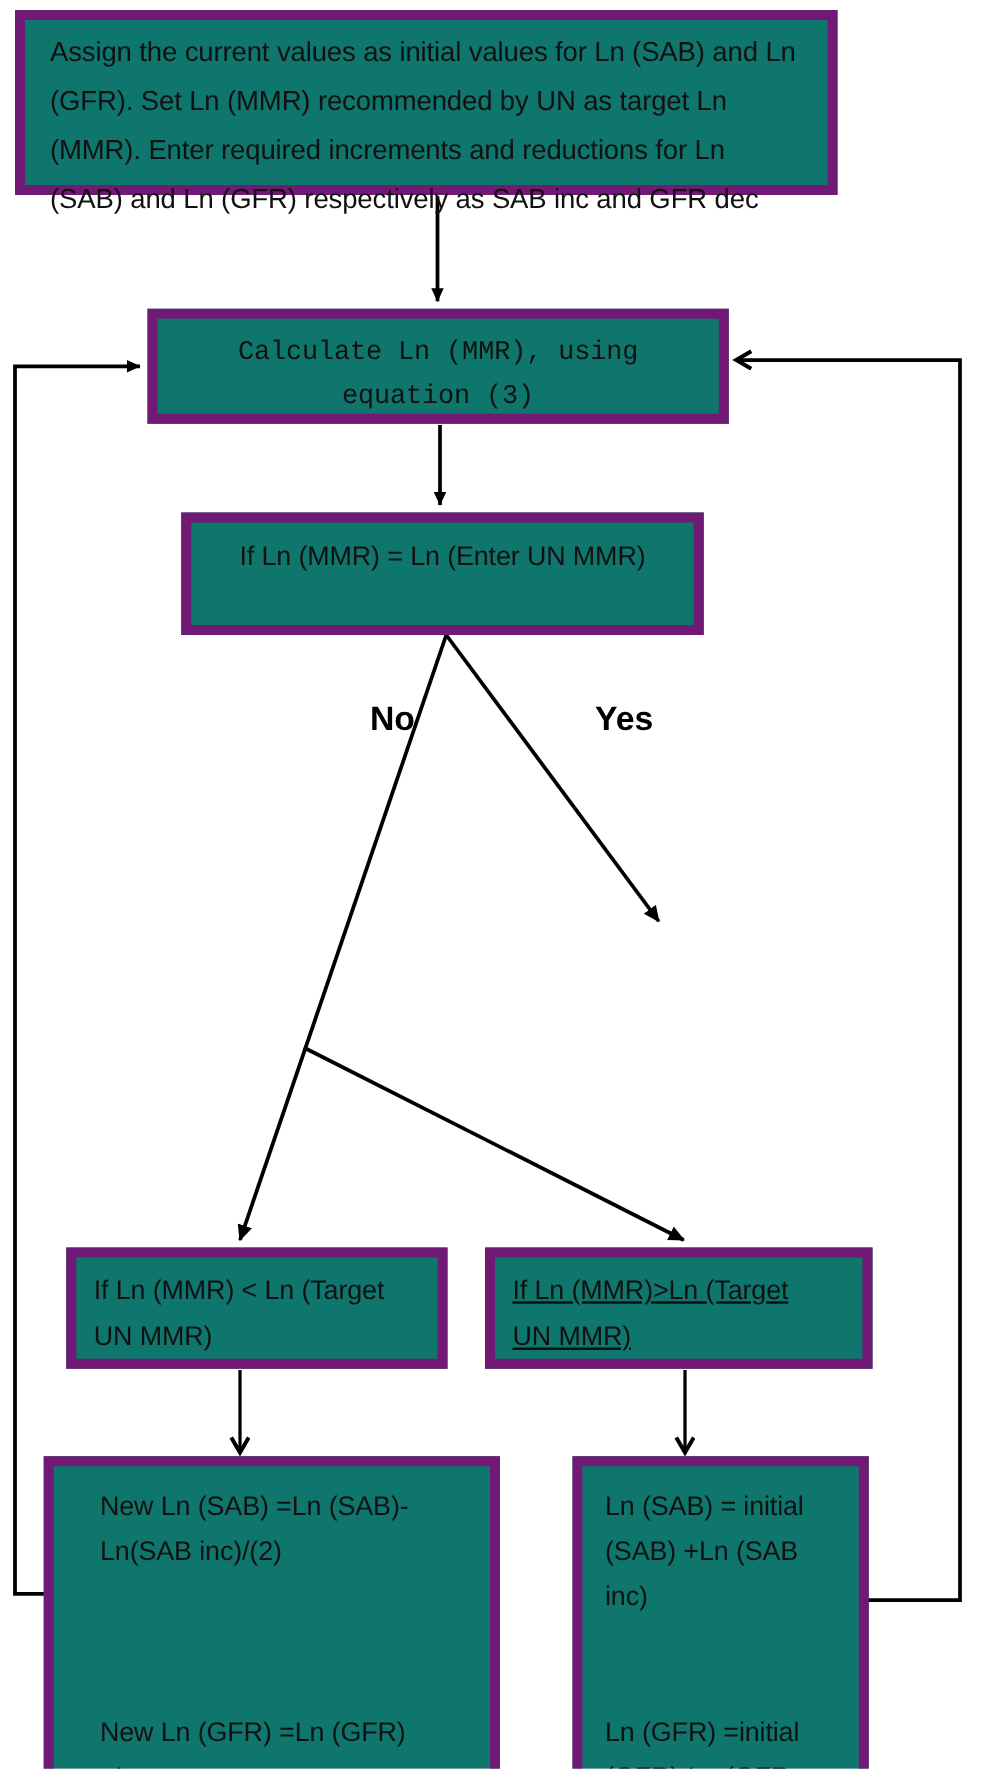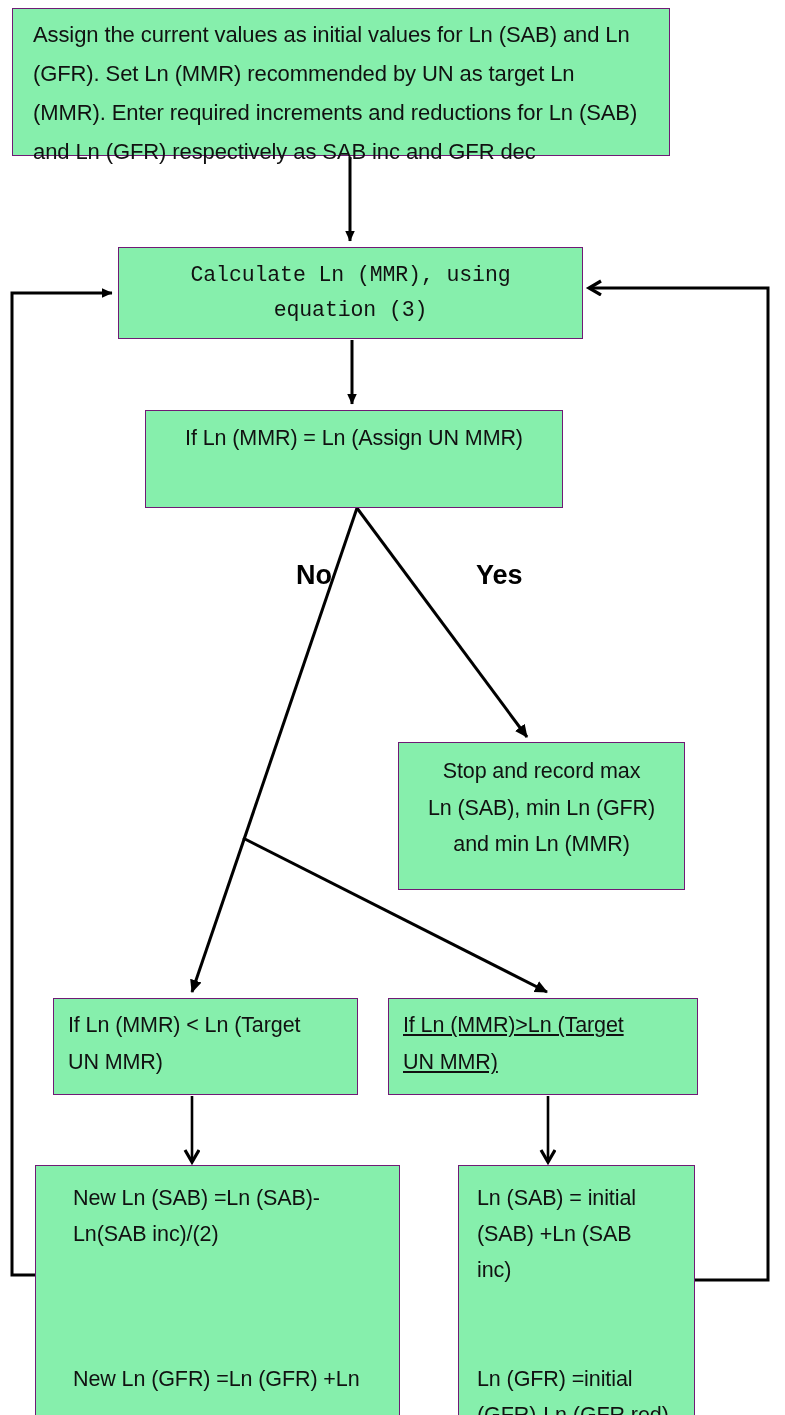--- a/index.html
+++ b/index.html
@@ -13,22 +13,22 @@
   #stage {
     position: relative;
     width: 785px;
     height: 1415px;
     background: #ffffff;
     overflow: hidden;
   }
   .node {
     position: absolute;
     box-sizing: border-box;
-    border: 1px solid #701a75;
-    background: #86efac;
+    border: 8px solid #701a75;
+    background: #0f766e;
     color: #000000;
     z-index: 3;
   }
   .node .txt {
     position: absolute;
     left: 0;
     right: 0;
     top: 10px;
     padding: 0 14px;
     font-size: 21.5px;
@@ -140,28 +140,23 @@
 
   <div class="node" id="node-start">
     <div class="txt">Assign the current values as initial values for Ln (SAB) and Ln (GFR). Set Ln (MMR) recommended by UN as target Ln (MMR). Enter required increments and reductions for Ln (SAB) and Ln (GFR) respectively as SAB inc and GFR dec</div>
   </div>
 
   <div class="node" id="node-calculate">
     <div class="txt">Calculate Ln (MMR), using equation (3)</div>
   </div>
 
   <div class="node" id="node-decision">
-    <div class="txt">If Ln (MMR) = Ln (Assign UN MMR)</div>
+    <div class="txt">If Ln (MMR) = Ln (Enter UN MMR)</div>
   </div>
 
-  <div class="node" id="node-stop">
-    <div class="txt">Stop and record max
-Ln (SAB), min Ln (GFR)
-and min Ln (MMR)</div>
-  </div>
 
   <div class="node" id="node-less">
     <div class="txt">If Ln (MMR) &lt; Ln (Target
 UN MMR)</div>
   </div>
 
   <div class="node" id="node-greater">
     <div class="txt">If Ln (MMR)&gt;Ln (Target
 UN MMR)</div>
   </div>

